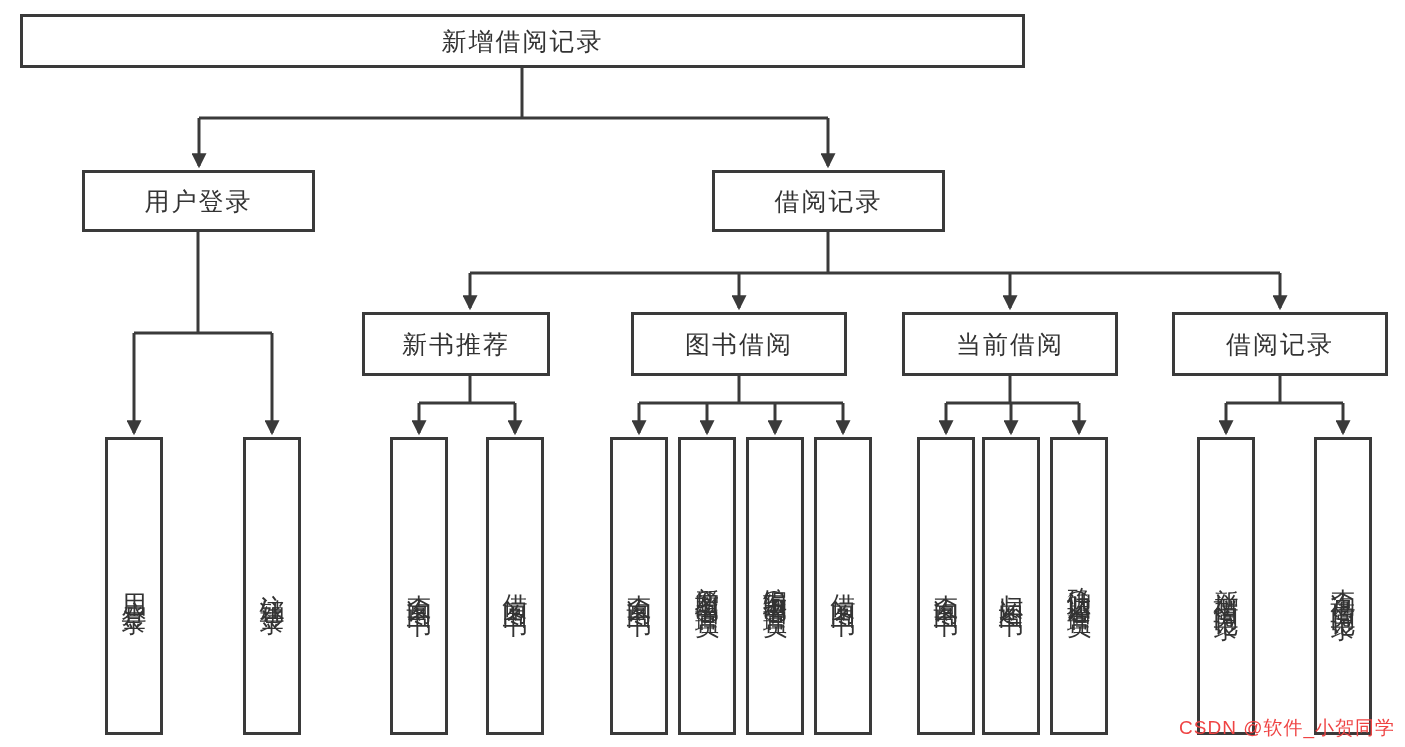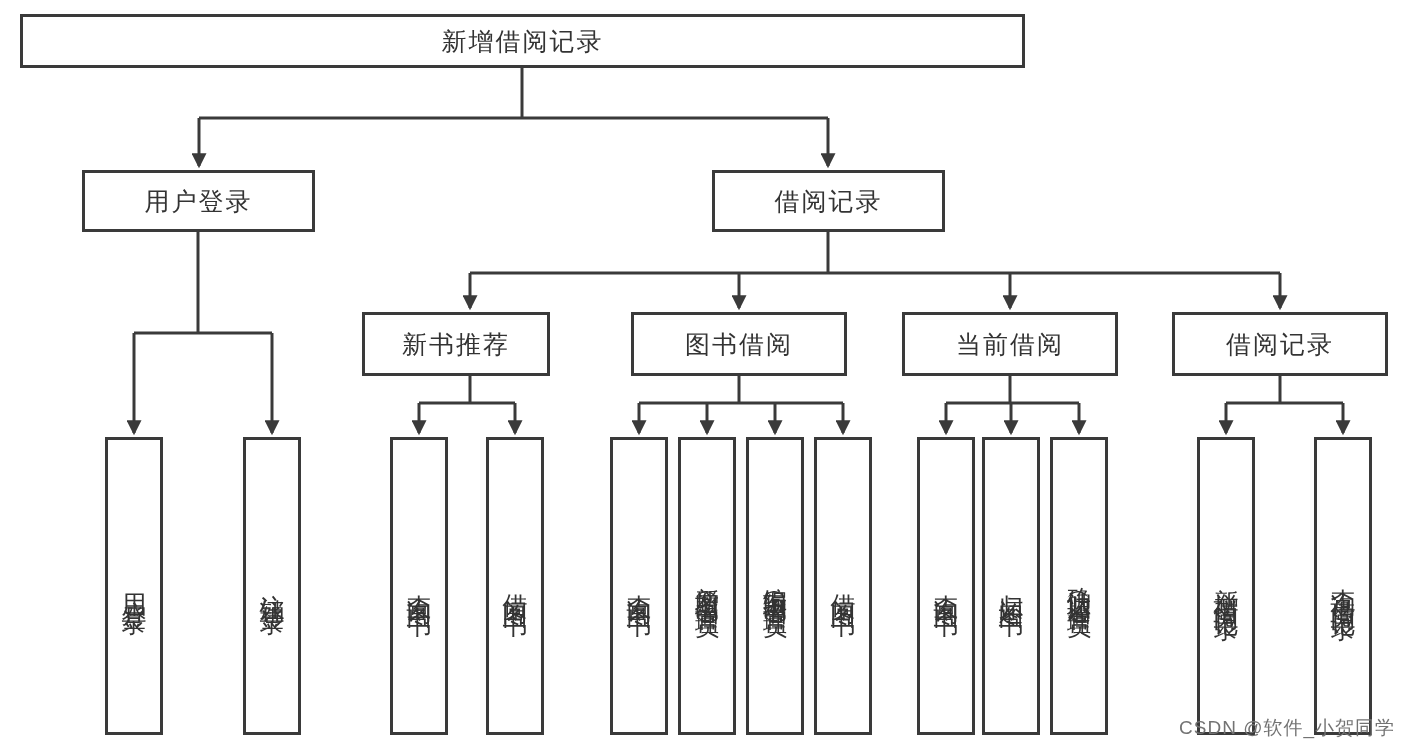--- a/index.html
+++ b/index.html
@@ -32,21 +32,21 @@
     font-size:25px;
     line-height:1;
     letter-spacing:6px;
   }
   .vtext.long{font-size:24px;letter-spacing:4px;}
   #watermark{
     position:absolute;
     right:10px;
     bottom:6px;
     font-size:19px;
-    color:#737373;
+    color:#ef4444;
     letter-spacing:1px;
     white-space:nowrap;
     z-index:5;
   }
 </style>
 </head>
 <body>
 
 <div id="stage">
 

